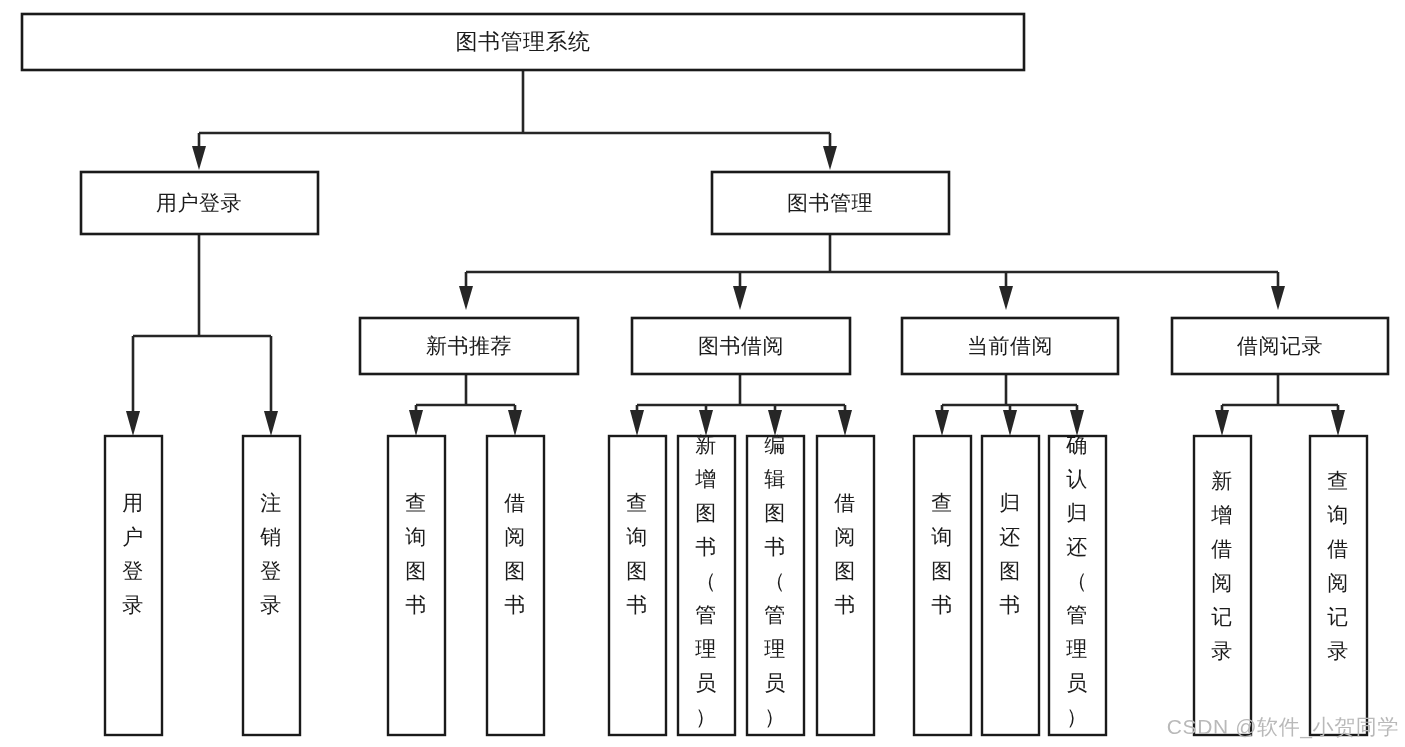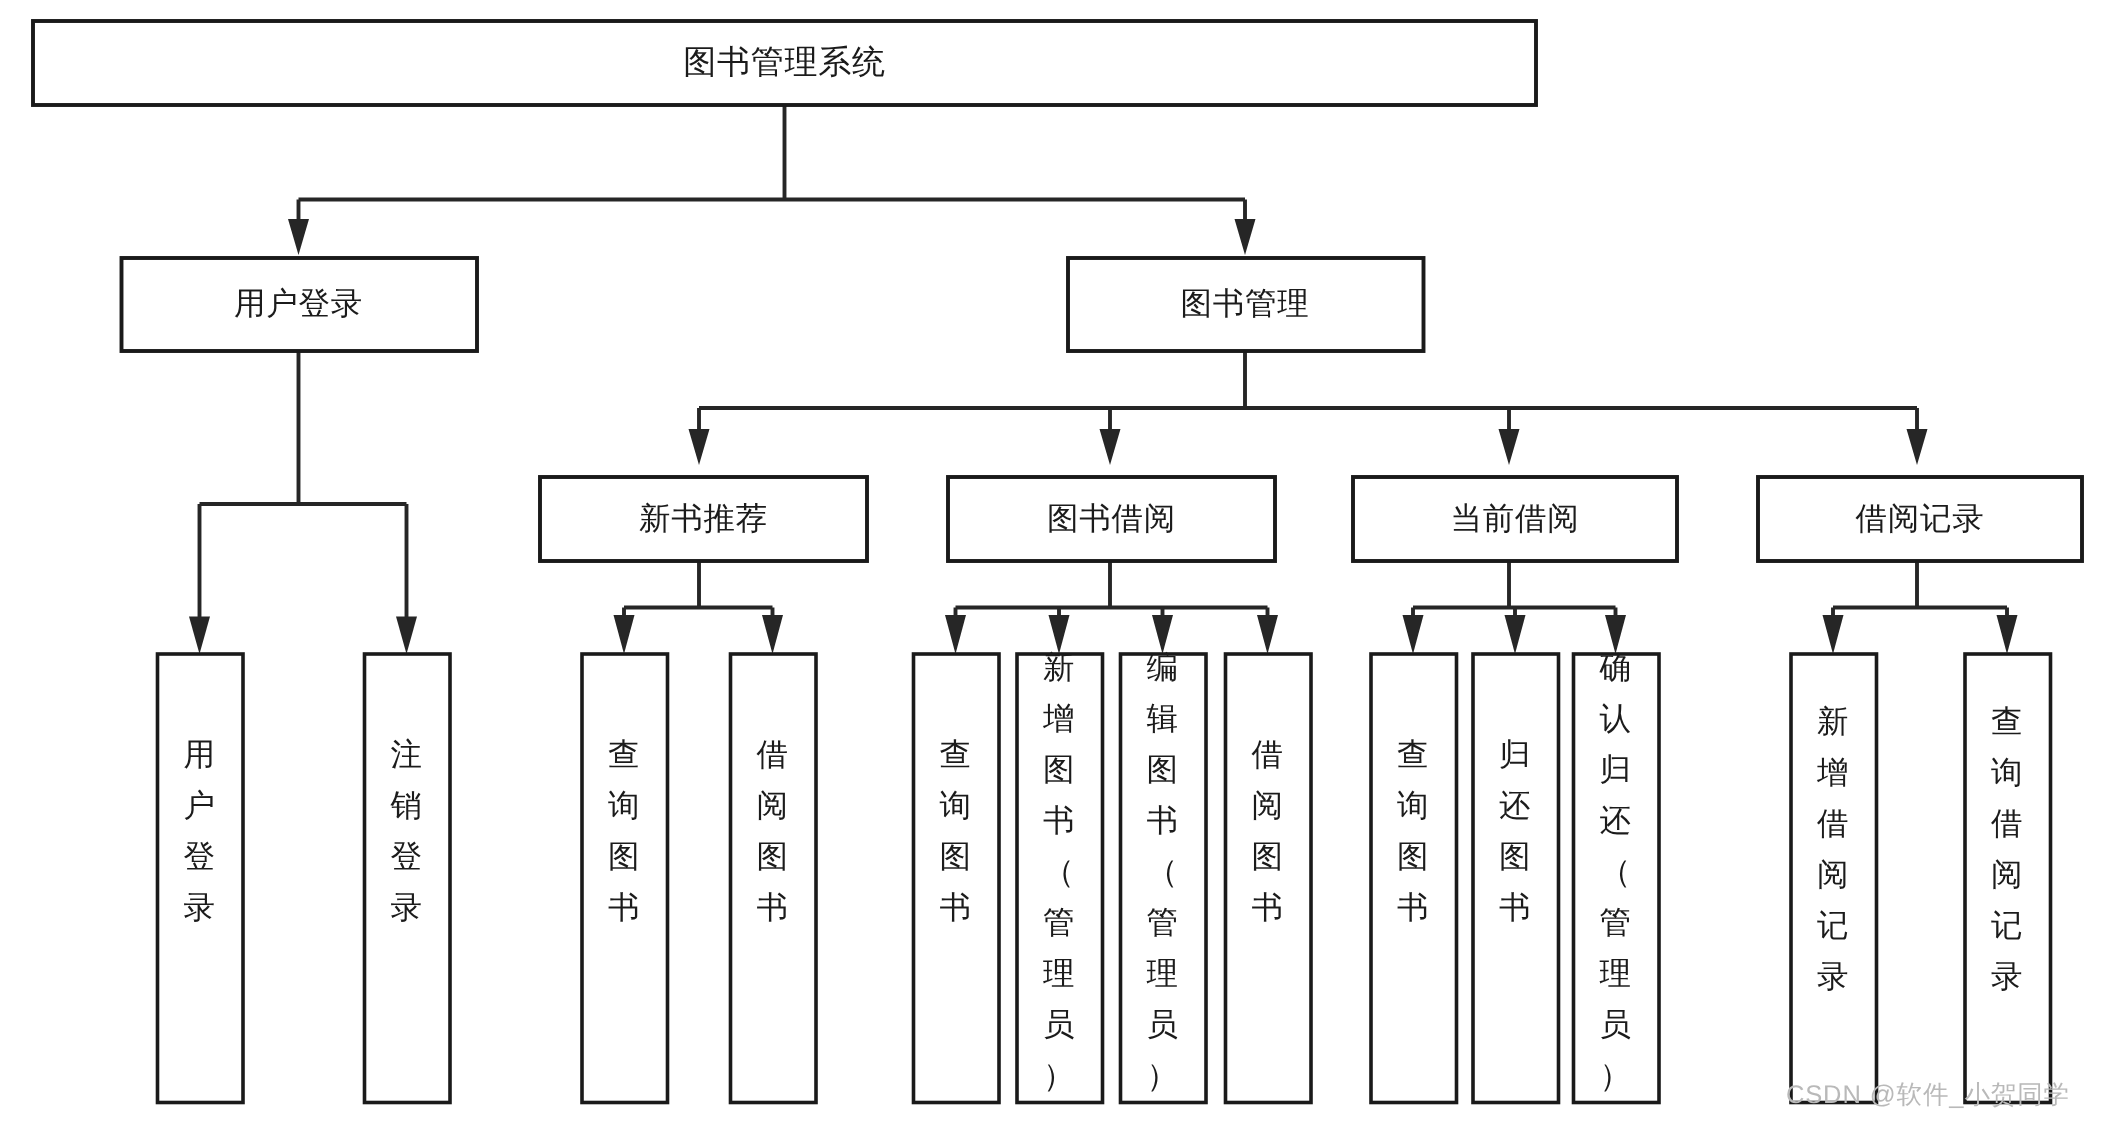--- a/index.html
+++ b/index.html
@@ -57,24 +57,24 @@
   }
   .leaf-label {
     fill: #1b1b1b;
     font-family: "Liberation Sans", "DejaVu Sans", sans-serif;
     font-size: 21px;
     text-anchor: middle;
     letter-spacing: 0.5px;
   }
   .watermark {
     position: absolute;
-    right: 25px;
+    right: 6px;
     bottom: 6px;
     font-family: "Liberation Sans", "DejaVu Sans", sans-serif;
-    font-size: 17px;
+    font-size: 21px;
     color: #b9b9b9;
     letter-spacing: 0.6px;
     white-space: nowrap;
     user-select: none;
   }
 </style>
 </head>
 <body>
 
 <div id="diagram-root">

